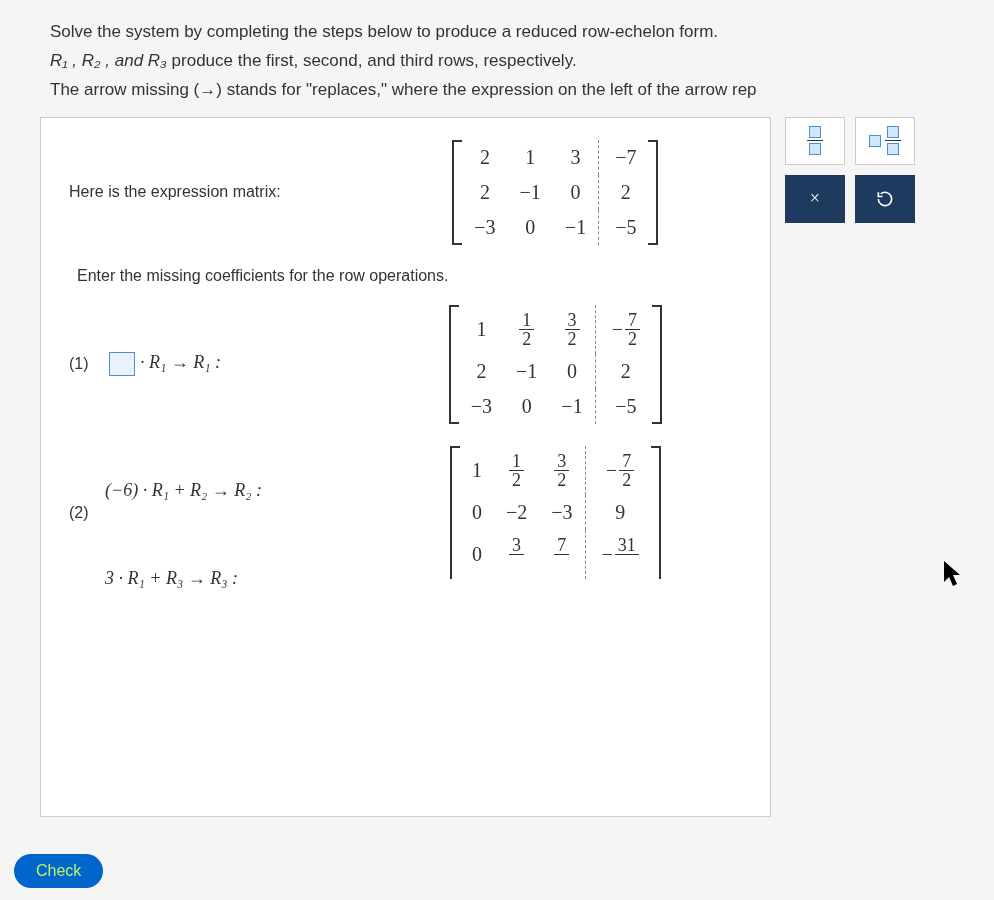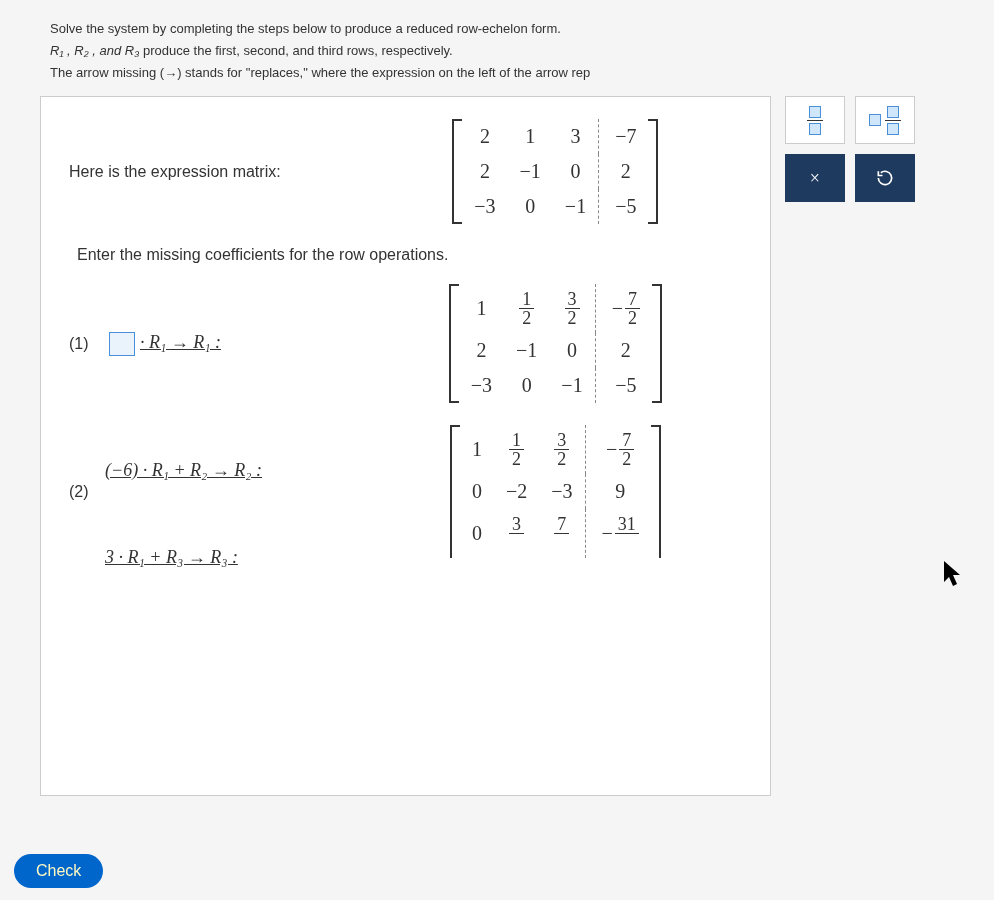--- a/index.html
+++ b/index.html
@@ -7,21 +7,21 @@
   font-family: Arial, sans-serif;
   background: #f5f5f5;
   color: #333;
   width: 994px;
   height: 900px;
   overflow: hidden;
   position: relative;
 }
 .instructions {
   padding: 18px 8px 12px 50px;
-  font-size: 13px;
+  font-size: 17px;
   line-height: 1.7;
   color: #333;
 }
 .instructions i { font-style: italic; text-align: center; }
 .main-area {
   display: flex;
   padding: 0 12px 0 40px;
   gap: 14px;
 }
 .panel {
@@ -29,21 +29,21 @@
   background: #fff;
   padding: 22px 28px;
   width: 740px;
   height: 700px;
 }
 .row { display: flex; align-items: center; margin-bottom: 22px; }
 .label-col { width: 300px; font-size: 16px; color: #333; }
 .matrix-col { flex: 1; display:flex; justify-content:center; }
 .section-text { font-size: 16px; margin: 12px 0 20px 8px; }
 .step-num { display:inline-block; width:36px; vertical-align:middle;}
-.op-text { font-family: 'Times New Roman', serif; font-style: italic; font-size: 18px; text-decoration: underline; }
+.op-text { font-family: 'Times New Roman', serif; font-style: italic; font-size: 18px; }
 .coef-input {
   width: 26px; height: 24px;
   border: 1px solid #4a90d9;
   background: #eaf3fc;
   display: inline-block;
   vertical-align: middle;
 }
 .matrix {
   display: inline-flex;
   align-items: stretch;
@@ -96,21 +96,21 @@
   display:inline-flex; flex-direction:column; align-items:center; line-height:1;
 }
 .tool-frac .sq { width:12px; height:12px; border:1px solid #4a90d9; background:#cfe6fb; }
 .tool-frac .bar { border-bottom:1.5px solid #333; width:16px; margin:2px 0;}
 .tool-mixed { display:inline-flex; align-items:center; gap:4px;}
 .check-btn {
   position: absolute;
   bottom: 12px;
   left: 14px;
   background: #0066cc;
-  color: #fef9c3;
+  color: #bef264;
   border: none;
   border-radius: 18px;
   padding: 8px 22px;
   font-size: 16px;
   cursor: pointer;
 }
 .cursor-icon {
   position: absolute;
   right: 30px;
   top: 560px;

